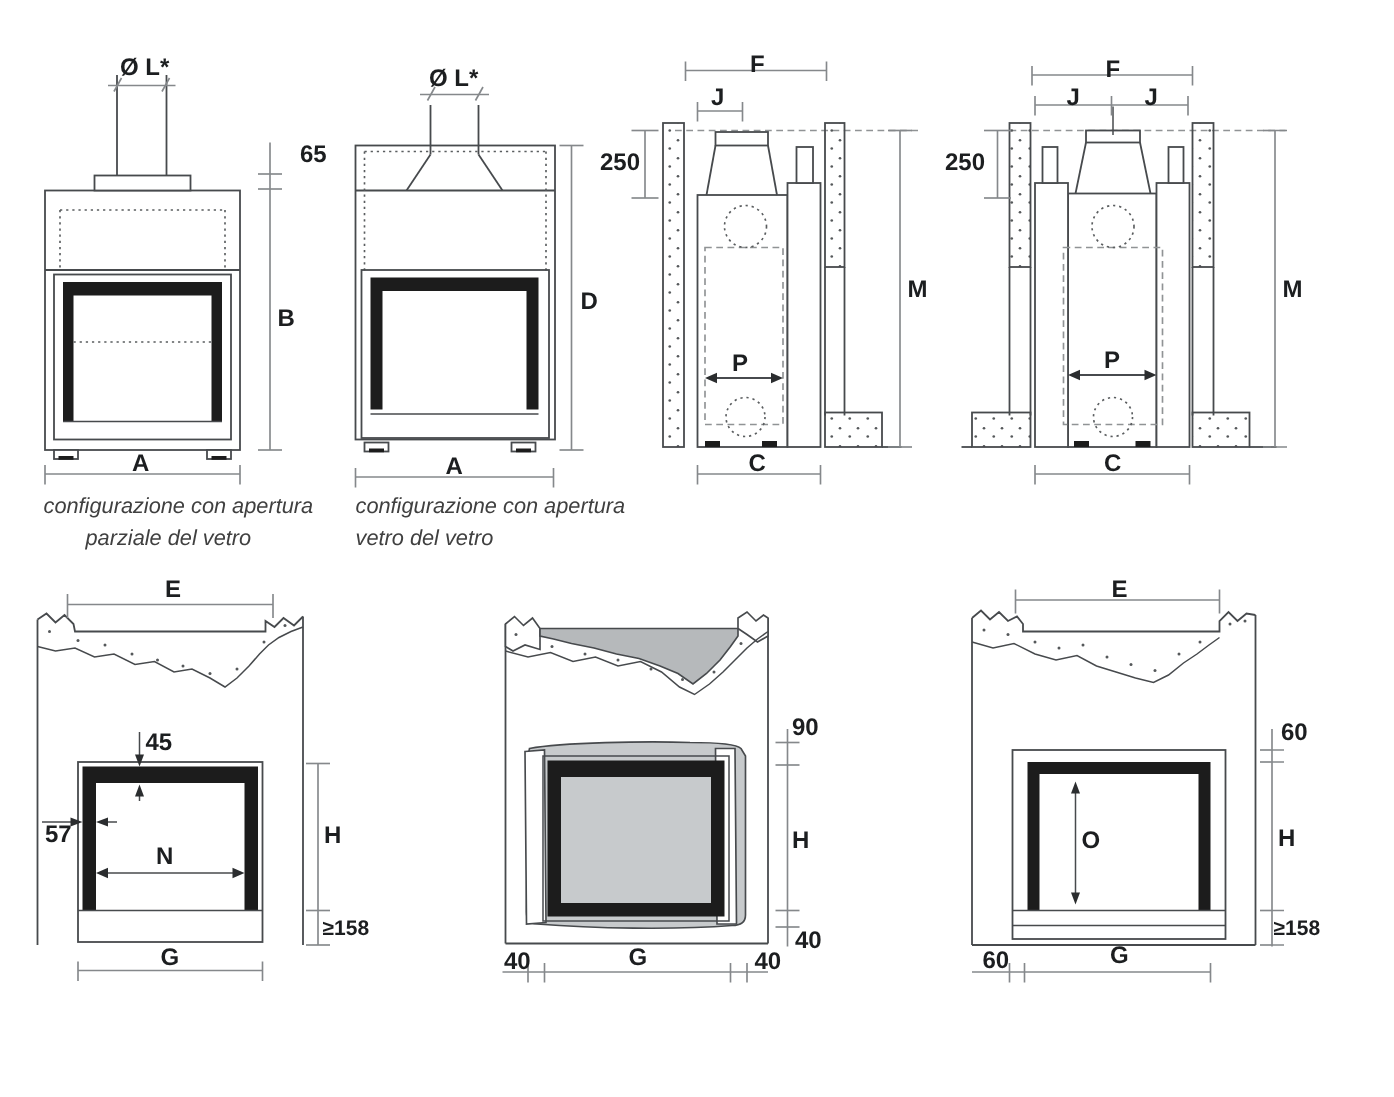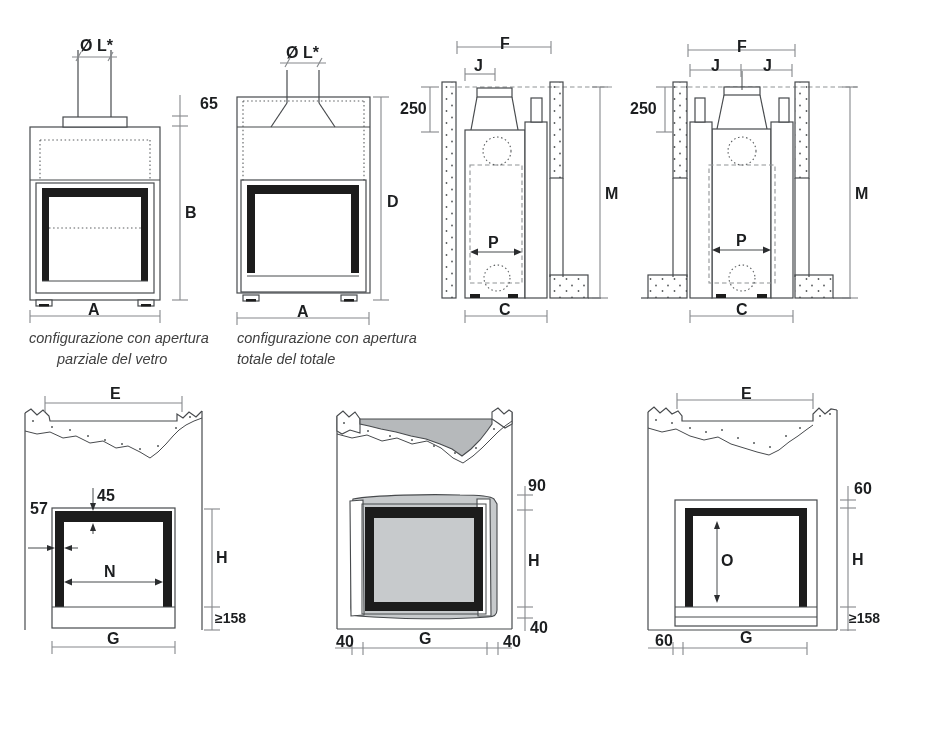--- a/index.html
+++ b/index.html
@@ -306,40 +306,40 @@
 <div class="lbl" style="left:200px;top:96px;">65</div>
 <div class="lbl" style="left:185px;top:205px;">B</div>
 <div class="lbl" style="left:88px;top:302px;">A</div>
 <div class="cap" style="left:29px;top:331px;">configurazione con apertura</div>
 <div class="cap" style="left:29px;top:352px;margin-left:28px;">parziale del vetro</div>
 
 <div class="lbl" style="left:286px;top:45px;">Ø L*</div>
 <div class="lbl" style="left:387px;top:194px;">D</div>
 <div class="lbl" style="left:297px;top:304px;">A</div>
 <div class="cap" style="left:237px;top:331px;">configurazione con apertura</div>
-<div class="cap" style="left:237px;top:352px;">totale del totale</div>
+<div class="cap" style="left:237px;top:352px;">vetro del vetro</div>
 
 <div class="lbl" style="left:500px;top:36px;">F</div>
 <div class="lbl" style="left:474px;top:58px;">J</div>
 <div class="lbl" style="left:400px;top:101px;">250</div>
 <div class="lbl" style="left:605px;top:186px;">M</div>
 <div class="lbl" style="left:488px;top:235px;">P</div>
 <div class="lbl" style="left:499px;top:302px;">C</div>
 
 <div class="lbl" style="left:737px;top:39px;">F</div>
 <div class="lbl" style="left:711px;top:58px;">J</div>
 <div class="lbl" style="left:763px;top:58px;">J</div>
 <div class="lbl" style="left:630px;top:101px;">250</div>
 <div class="lbl" style="left:855px;top:186px;">M</div>
 <div class="lbl" style="left:736px;top:233px;">P</div>
 <div class="lbl" style="left:736px;top:302px;">C</div>
 
 <div class="lbl" style="left:110px;top:386px;">E</div>
 <div class="lbl" style="left:97px;top:488px;">45</div>
-<div class="lbl" style="left:30px;top:501px;">57</div>
+<div class="lbl" style="left:30px;top:549px;">57</div>
 <div class="lbl" style="left:104px;top:564px;">N</div>
 <div class="lbl" style="left:216px;top:550px;">H</div>
 <div class="lbl sm" style="left:215px;top:611px;">≥158</div>
 <div class="lbl" style="left:107px;top:631px;">G</div>
 
 <div class="lbl" style="left:528px;top:478px;">90</div>
 <div class="lbl" style="left:528px;top:553px;">H</div>
 <div class="lbl" style="left:530px;top:620px;">40</div>
 <div class="lbl" style="left:336px;top:634px;">40</div>
 <div class="lbl" style="left:419px;top:631px;">G</div>

